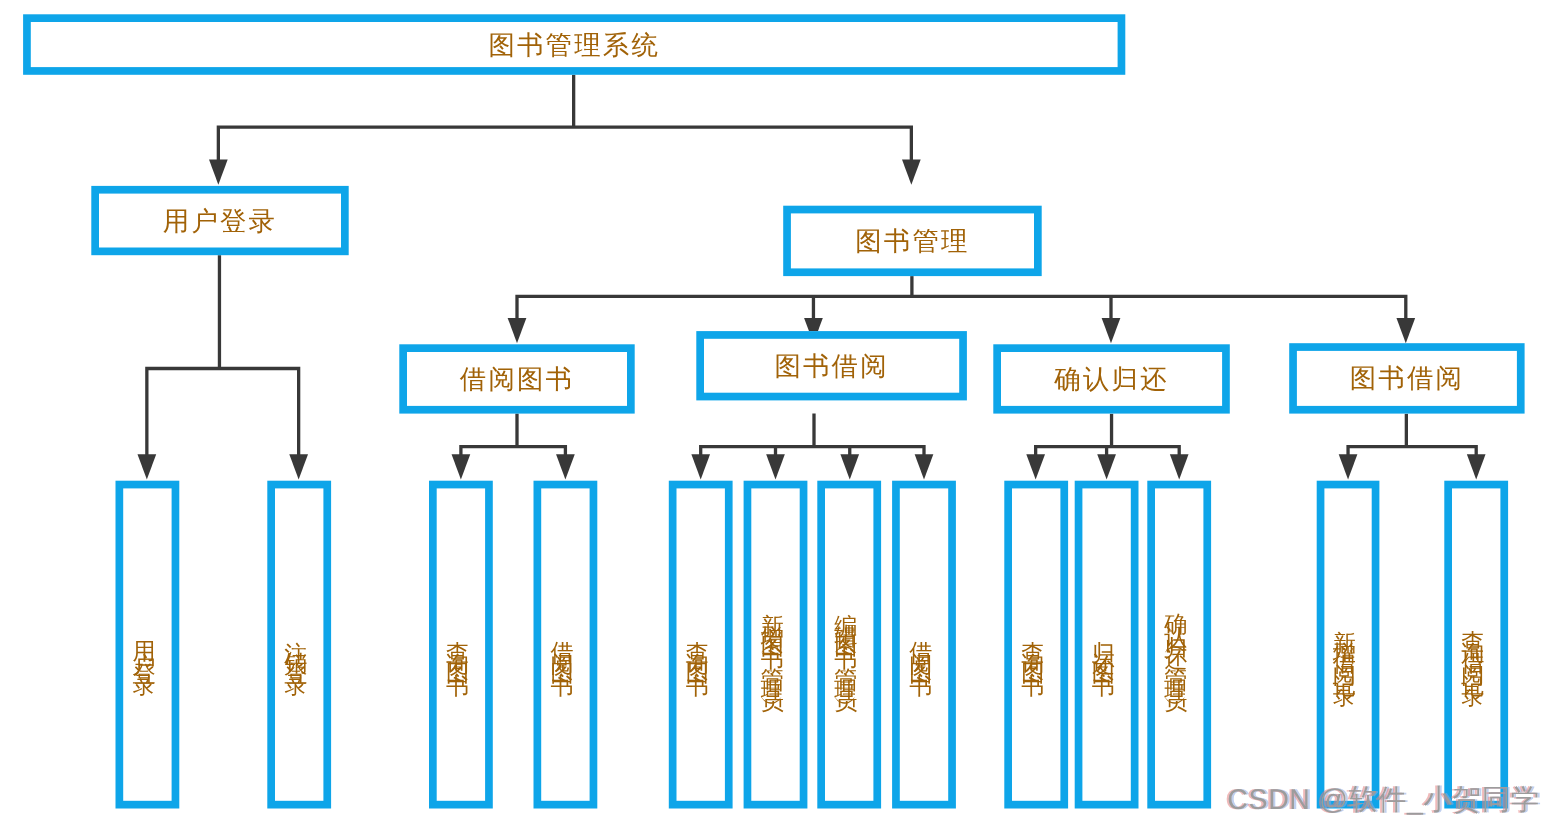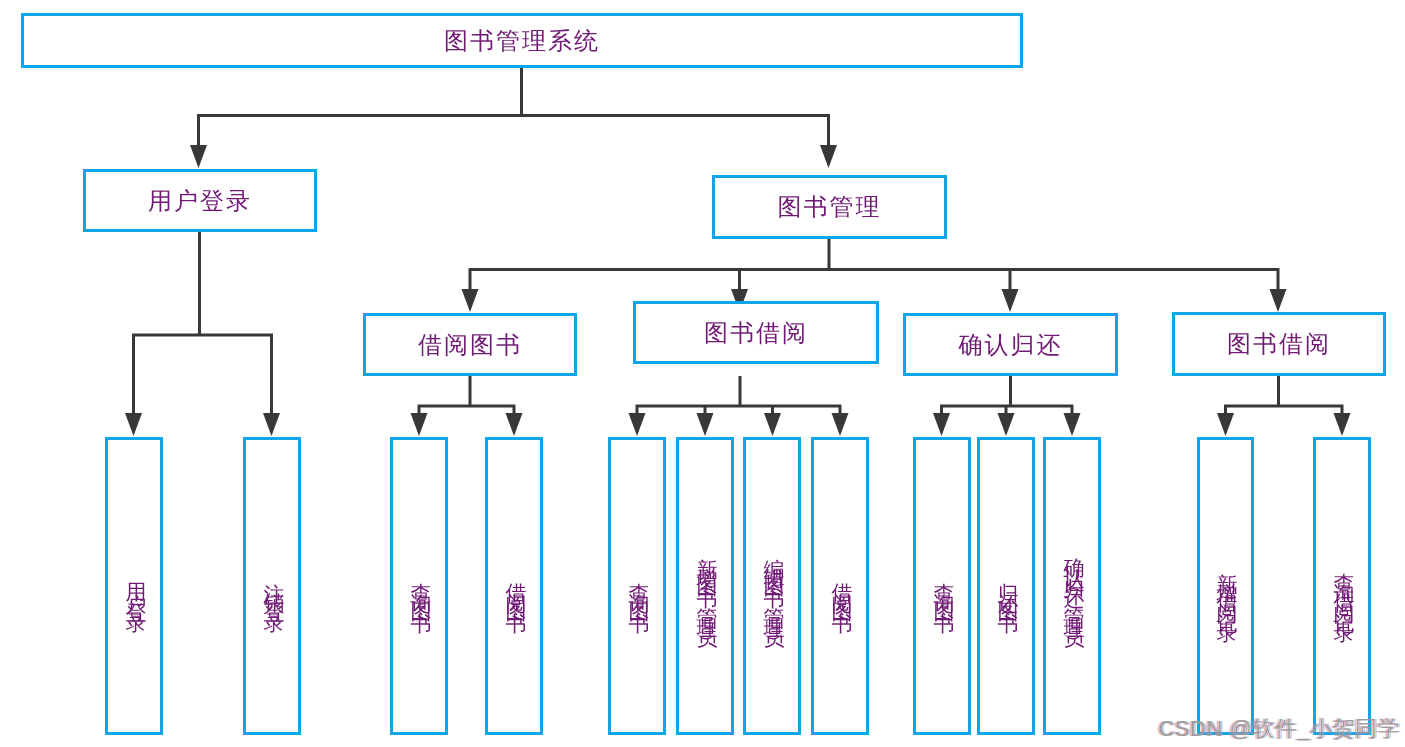--- a/index.html
+++ b/index.html
@@ -12,24 +12,23 @@
     font-family: "Liberation Sans", "DejaVu Sans", sans-serif;
   }
   #connectors {
     position: absolute;
     left: 0; top: 0;
     width: 1405px; height: 747px;
   }
   .box {
     position: absolute;
     box-sizing: border-box;
-    border: 3px solid #0ea5e9;
+    border: 7px solid #0ea5e9;
     background: #ffffff;
-    color: #701a75;
-    font-family: Liberation Mono, monospace;
+    color: #a16207;
   }
   .hnode {
     display: flex;
     align-items: center;
     justify-content: center;
     font-size: 24px;
     letter-spacing: 2px;
   }
   .vnode {
     writing-mode: vertical-rl;
@@ -39,21 +38,21 @@
     letter-spacing: 10px;
     line-height: 52px;
     width: 58px;
     top: 437px;
     height: 298px;
   }
   #watermark {
     position: absolute;
     right: 5px;
     bottom: 3px;
-    font-size: 22px;
+    font-size: 26px;
     letter-spacing: 0.5px;
     color: #9c9c9c;
     text-shadow: -2px 0 0 rgba(225, 130, 130, 0.55), 2px 0 0 rgba(140, 170, 225, 0.55);
     white-space: nowrap;
   }
 </style>
 </head>
 <body>
 
 <div id="canvas">
@@ -87,21 +86,21 @@
       <polygon points="997.5,413 1014.5,413 1006,436"></polygon>
       <polygon points="1063.5,413 1080.5,413 1072,436"></polygon>
       <polygon points="1217,413 1234,413 1225.5,436"></polygon>
       <polygon points="1333.5,413 1350.5,413 1342,436"></polygon>
     </g>
   </svg>
 
   <div class="box hnode" style="left:21px; top:13px; width:1002px; height:55px;">图书管理系统</div>
 
   <div class="box hnode" style="left:83px; top:169px; width:234px; height:63px;">用户登录</div>
-  <div class="box hnode" style="left:712px; top:175px; width:235px; height:64px;">图书管理</div>
+  <div class="box hnode" style="left:712px; top:187px; width:235px; height:64px;">图书管理</div>
 
   <div class="box hnode" style="left:363px; top:313px; width:214px; height:63px;">借阅图书</div>
   <div class="box hnode" style="left:633px; top:301px; width:246px; height:63px;">图书借阅</div>
   <div class="box hnode" style="left:903px; top:313px; width:215px; height:63px;">确认归还</div>
   <div class="box hnode" style="left:1172px; top:312px; width:214px; height:64px;">图书借阅</div>
 
   <div class="box vnode" style="left:105px;">用户登录</div>
   <div class="box vnode" style="left:243px;">注销登录</div>
 
   <div class="box vnode" style="left:390px;">查询图书</div>

